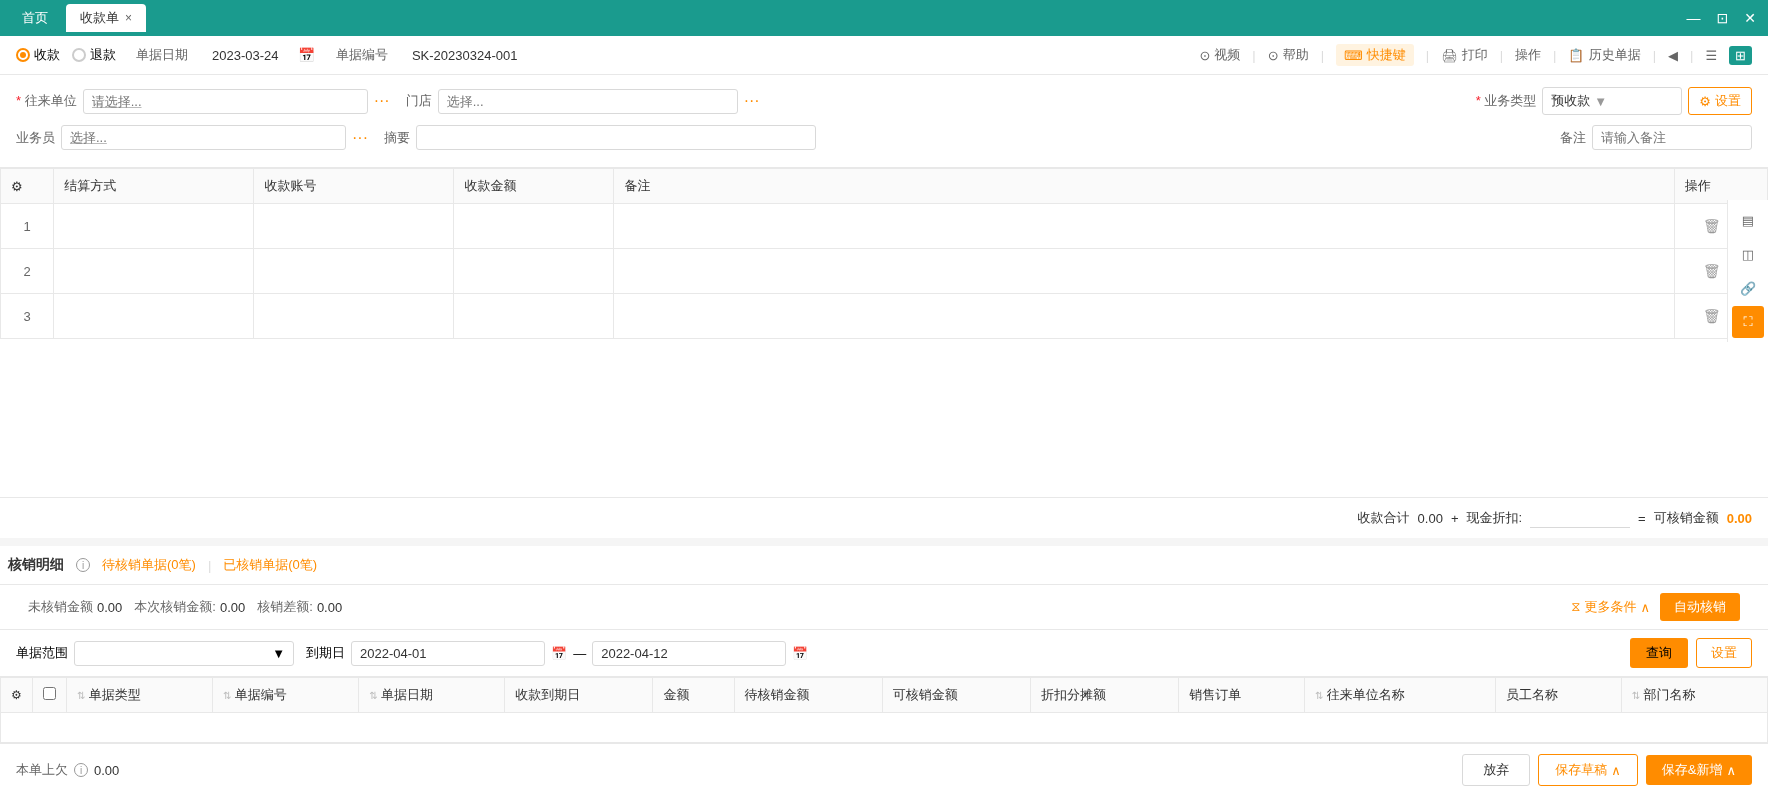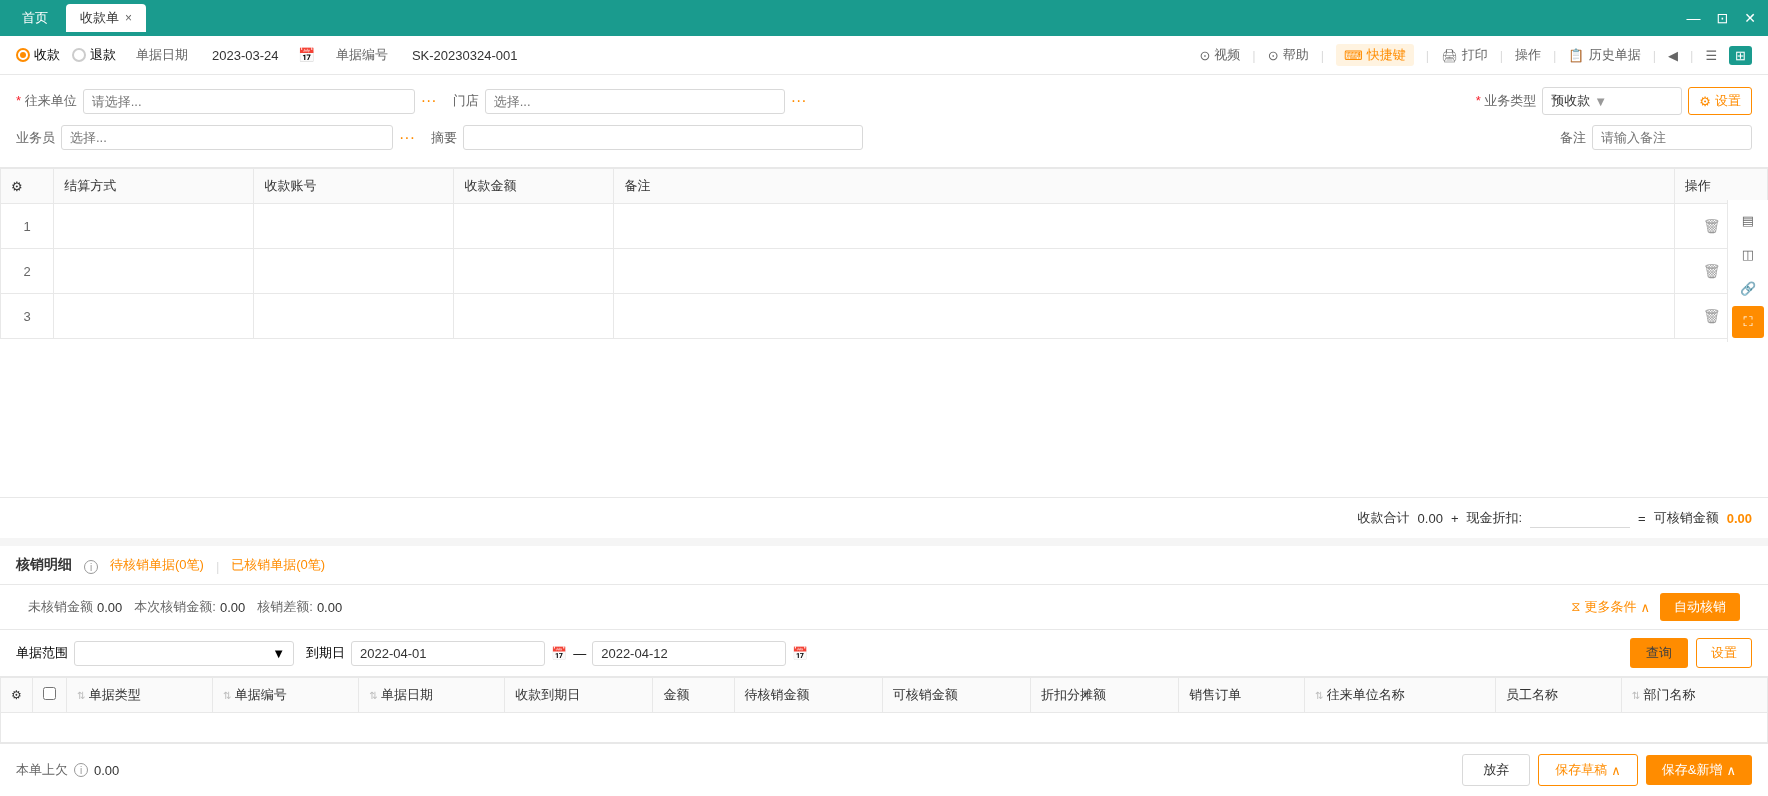--- a/index.html
+++ b/index.html
@@ -169,21 +169,21 @@
     }
     .field-input {
       border: 1px solid #d9d9d9;
       border-radius: 3px;
       padding: 4px 8px;
       color: #bbb;
       background: white;
       outline: none;
       cursor: pointer;
     }
-    .field-input-wide { width: 332px; }
+    .field-input-wide { width: 285px; text-decoration: underline; }
     .field-dots {
       color: #ff8c00;
       cursor: pointer;
       font-size: 16px;
     }
     .field-select {
       display: flex;
       align-items: center;
       border: 1px solid #d9d9d9;
       border-radius: 3px;
@@ -285,22 +285,22 @@
       flex-shrink: 0;
     }
 
     
     .reconcile-section {
       background: white;
       flex-shrink: 0;
     }
     .reconcile-header {
       display: flex;
-      align-items: flex-end;
-      padding: 10px 16px;
+      align-items: center;
+      padding: 10px 8px;
       border-bottom: 1px solid #e8e8e8;
       gap: 12px;
     }
     .reconcile-title {
       font-size: 14px;
       font-weight: 600;
       color: #333;
     }
     .reconcile-tab {
       color: #ff8c00;
@@ -376,21 +376,21 @@
     .date-input {
       border: 1px solid #d9d9d9;
       border-radius: 3px;
       padding: 4px 8px;
       color: #333;
       background: white;
       outline: none;
     }
     .search-btn {
       background: #ff8c00;
-      color: #404040;
+      color: #000000;
       border: none;
       border-radius: 3px;
       padding: 5px 16px;
       cursor: pointer;
     }
     .setting-btn-outline {
       background: white;
       color: #ff8c00;
       border: 1px solid #ff8c00;
       border-radius: 3px;

